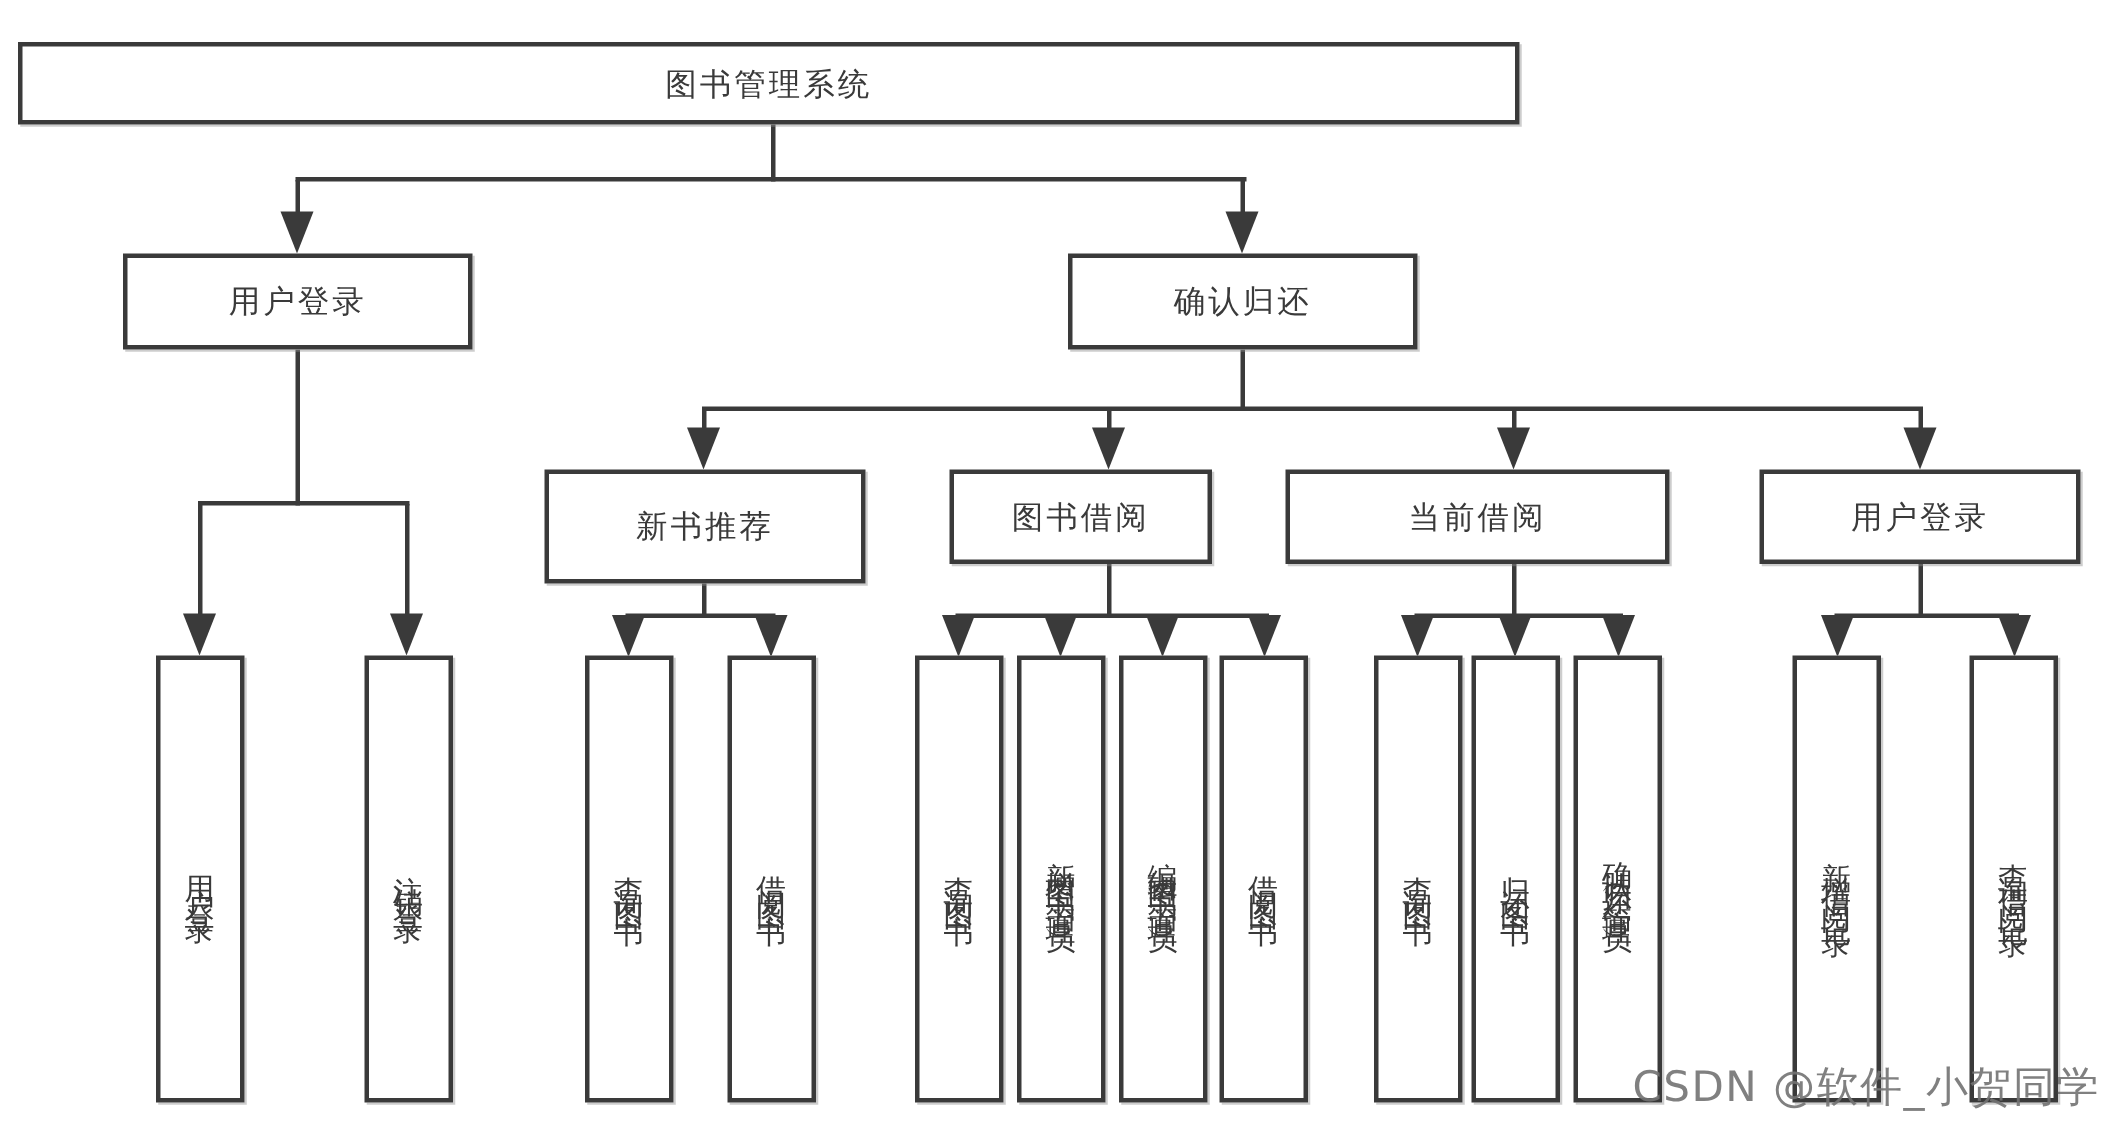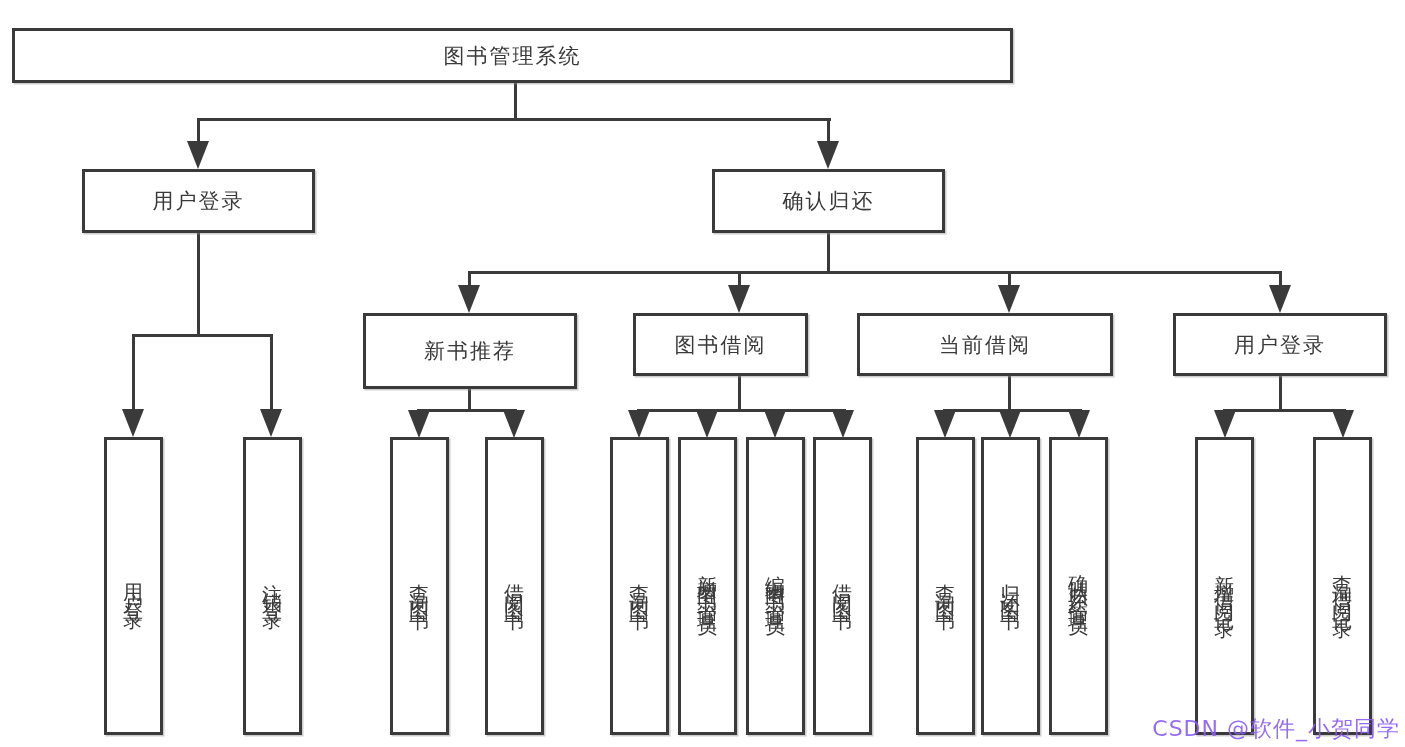--- a/index.html
+++ b/index.html
@@ -45,22 +45,22 @@
     position:absolute;
     width:0; height:0;
     border-left:11px solid transparent;
     border-right:11px solid transparent;
     border-top:28px solid #3a3a3a;
     z-index:1;
   }
   .watermark {
     position:absolute;
     right:5px; bottom:3px;
-    font-size:22px;
-    color:#8b5cf6;
+    font-size:28px;
+    color:#737373;
     opacity:0.9;
     z-index:5;
     white-space:nowrap;
     letter-spacing:1px;
   }
 </style>
 </head>
 <body>
 
 <div class="canvas">

